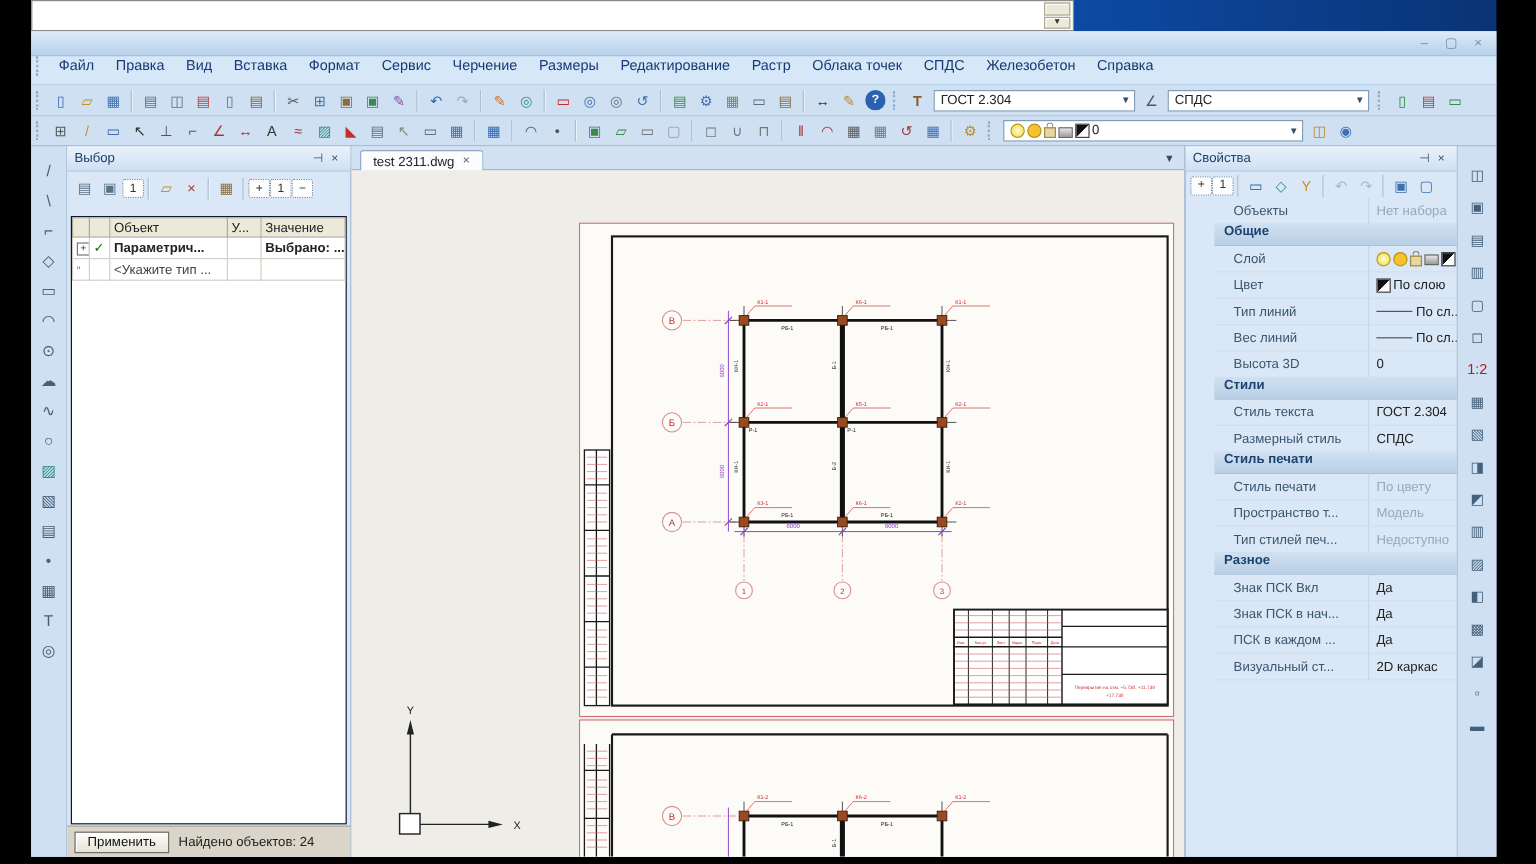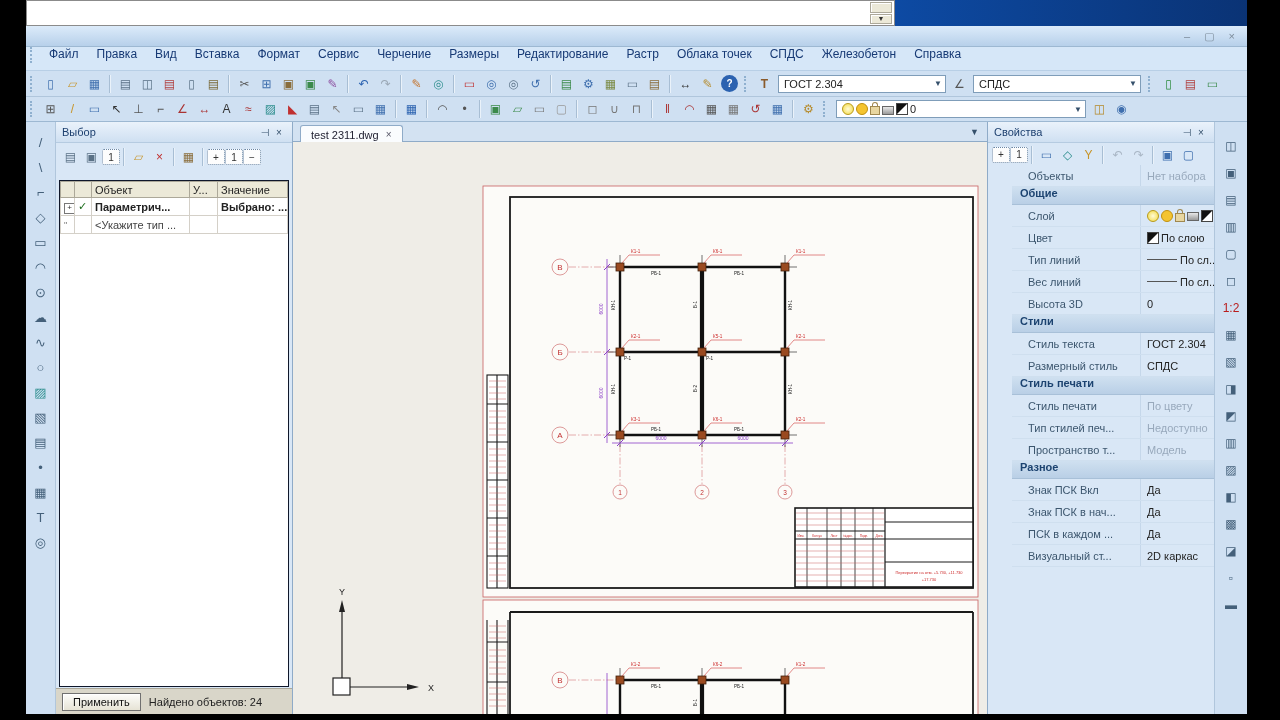--- a/index.html
+++ b/index.html
@@ -532,26 +532,26 @@
           </div>
           <div class="psec">
             <span>Стиль печати</span>
             <span class="minus">−</span>
           </div>
           <div class="prow">
             <span class="plabel">Стиль печати</span>
             <span class="pvalue gray">По цвету</span>
           </div>
           <div class="prow">
+            <span class="plabel">Пространство т...</span>
+            <span class="pvalue gray">Модель</span>
+          </div>
+          <div class="prow">
             <span class="plabel">Тип стилей печ...</span>
             <span class="pvalue gray">Недоступно</span>
-          </div>
-          <div class="prow">
-            <span class="plabel">Пространство т...</span>
-            <span class="pvalue gray">Модель</span>
           </div>
           <div class="psec">
             <span>Разное</span>
             <span class="minus">−</span>
           </div>
           <div class="prow">
             <span class="plabel">Знак ПСК Вкл</span>
             <span class="pvalue">Да</span>
           </div>
           <div class="prow">

